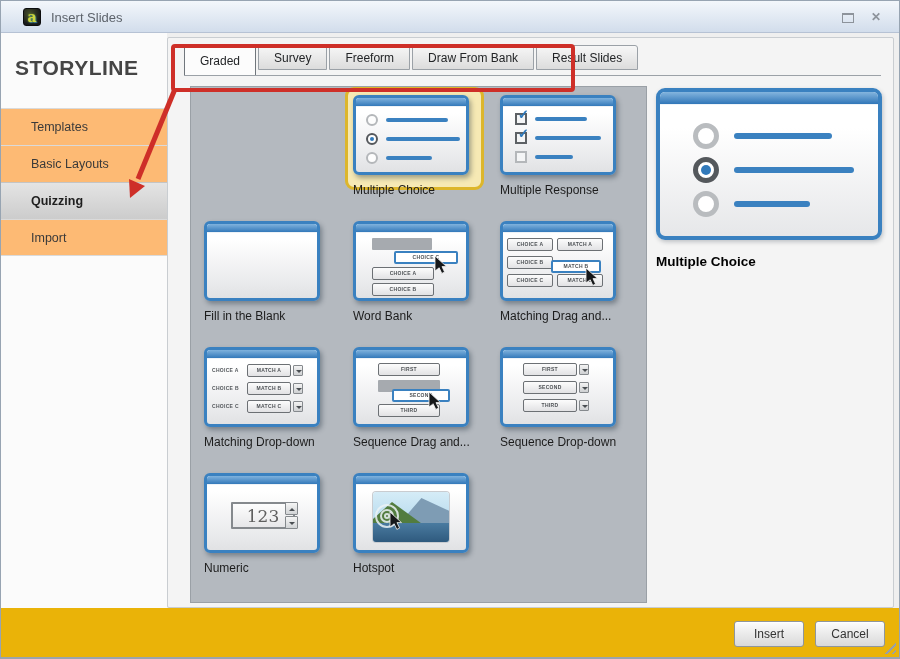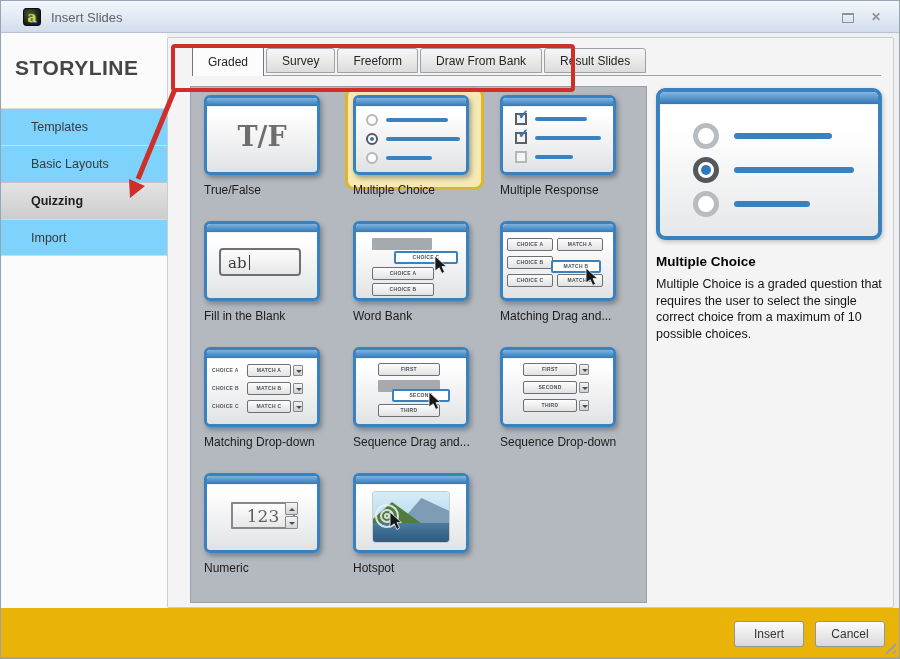--- a/index.html
+++ b/index.html
@@ -22,30 +22,30 @@
   .btn-min { right:42px; } .btn-min::after { content:""; display:inline-block; width:10px; height:7px;
              border:2px solid #8d939b; border-width:2px 1px 1px 1px; margin-top:3px; }
   .btn-close { right:14px; }
 
   
   .sidebar { position:absolute; left:0; top:32px; width:166px; height:575px; background:#fbfbfb; }
   .brand { position:absolute; left:14px; top:23px; font-size:21px; font-weight:bold;
            letter-spacing:.5px; color:#454545; }
   .nav { position:absolute; left:0; right:0; top:75px; }
   .nav-item { height:37px; line-height:36px; padding-left:30px; font-size:12.5px; color:#3a3a3a;
-              border-top:1px solid #dadada; background:#7dd3fc; cursor:default; }
+              border-top:1px solid #dadada; background:#fdba74; cursor:default; }
   .nav-item:last-child { border-bottom:1px solid #dadada; }
   .nav-item.selected { font-weight:bold; color:#1e1e1e;
               background:linear-gradient(#e4e4e4,#cccccc); border-top-color:#c4c4c4; }
 
   
   .main { position:absolute; left:166px; top:36px; width:727px; height:571px;
           background:#f4f4f4; border:1px solid #c9cdd1; border-radius:2px; }
-  .tabs { position:absolute; left:24px; top:7px; right:12px; height:31px;
-          display:flex; align-items:center; border-bottom:1px solid #9ba1a7; }
+  .tabs { position:absolute; left:16px; top:7px; right:12px; height:31px;
+          display:flex; align-items:flex-start; border-bottom:1px solid #9ba1a7; }
   .tab { height:25px; line-height:24px; padding:0 15px; font-size:12px; color:#232527;
          background:linear-gradient(#f7f7f7,#dcdcdc); border:1px solid #9ba1a7;
          border-top-left-radius:3px; border-top-right-radius:3px; margin-right:2px; cursor:default; }
   .tab.active { height:30px; line-height:30px; background:#fcfcfc; border-color:#70767c;
          border-bottom:none; margin-bottom:-1px; z-index:2; }
 
   
   .grid-panel { position:absolute; left:22px; top:48px; width:457px; height:517px;
                 background:#b4b9bf; border:1px solid #9aa0a6; }
   .cell { position:absolute; width:120px; }
@@ -155,29 +155,20 @@
     <div class="tabs">
       <div class="tab active">Graded</div>
       <div class="tab">Survey</div>
       <div class="tab">Freeform</div>
       <div class="tab">Draw From Bank</div>
       <div class="tab">Result Slides</div>
     </div>
 
     <div class="grid-panel">
 
-      <div class="cell" style="left:13px; top:8px;">
-        <div class="tile">
-          <div class="tile-header"></div>
-          <div class="tile-body">
-            <div class="tf-text">T/F</div>
-          </div>
-        </div>
-        <div class="cell-label">True/False</div>
-      </div>
 
       <div class="cell selected" style="left:162px; top:8px;">
         <div class="tile">
           <div class="tile-header"></div>
           <div class="tile-body">
             <div class="mcircle" style="left:10px; top:6px;"></div>
             <div class="mline" style="left:30px; top:10px; width:62px;"></div>
             <div class="mcircle on" style="left:10px; top:25px;"></div>
             <div class="mline" style="left:30px; top:29px; width:74px;"></div>
             <div class="mcircle" style="left:10px; top:44px;"></div>
@@ -202,26 +193,20 @@
             <div class="mcheck off" style="left:12px; top:43px;"></div>
             <div class="mline" style="left:32px; top:47px; width:38px;"></div>
           </div>
         </div>
         <div class="cell-label">Multiple Response</div>
       </div>
 
       <div class="cell" style="left:13px; top:134px;">
         <div class="tile">
           <div class="tile-header"></div>
-          <div class="tile-body">
-            <div class="input-box">
-              <span class="ab">ab</span>
-              <span class="caret"></span>
-            </div>
-          </div>
         </div>
         <div class="cell-label">Fill in the Blank</div>
       </div>
 
       <div class="cell" style="left:162px; top:134px;">
         <div class="tile">
           <div class="tile-header"></div>
           <div class="tile-body">
             <div class="mbar" style="left:16px; top:4px; width:60px;"></div>
             <div class="mbox blue" style="left:38px; top:17px; width:64px;">CHOICE C</div>
@@ -340,21 +325,20 @@
       <div class="ptile">
         <div class="ptile-header"></div>
         <div class="pcircle" style="top:31px;"></div>
         <div class="pline" style="top:41px; width:98px;"></div>
         <div class="pcircle on" style="top:65px;"></div>
         <div class="pline" style="top:75px; width:120px;"></div>
         <div class="pcircle" style="top:99px;"></div>
         <div class="pline" style="top:109px; width:76px;"></div>
       </div>
       <div class="ptitle">Multiple Choice</div>
-      <div class="pdesc">Multiple Choice is a graded question that requires the user to select the single correct choice from a maximum of 10 possible choices.</div>
     </div>
 
   </div>
 
   <div class="footer">
     <div class="push-btn btn-insert">Insert</div>
     <div class="push-btn btn-cancel">Cancel</div>
     <div class="grip"></div>
   </div>
 

